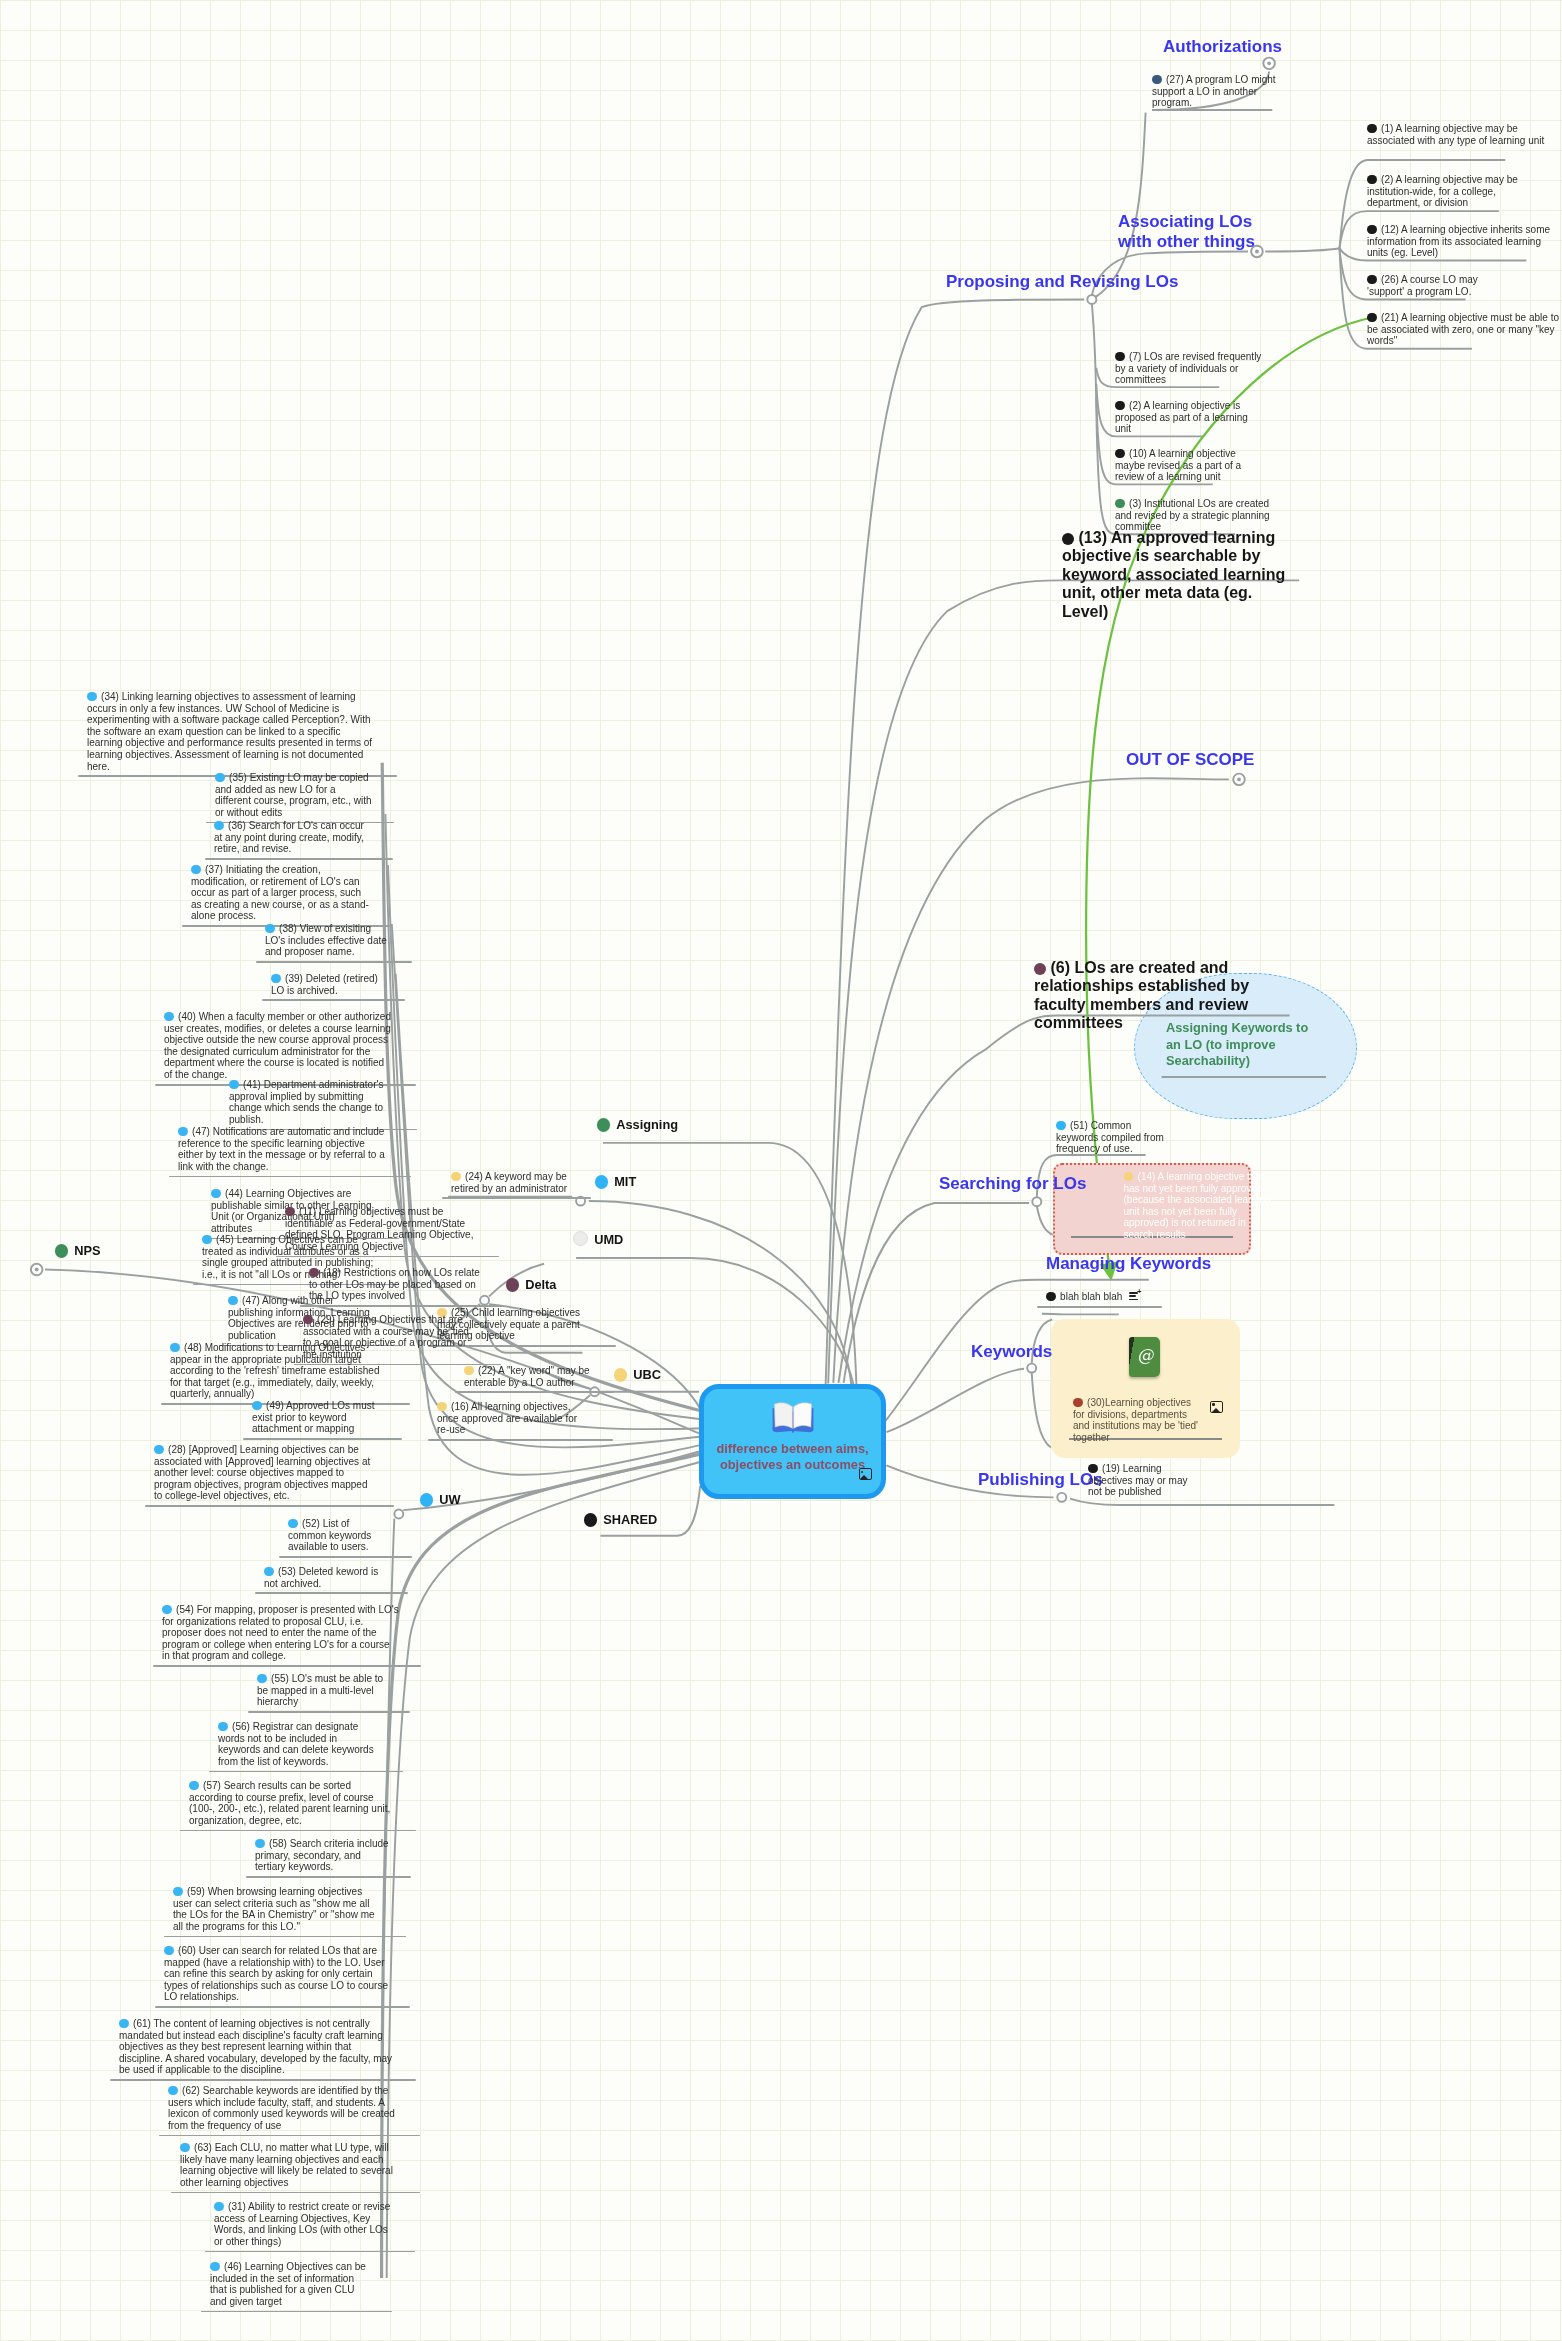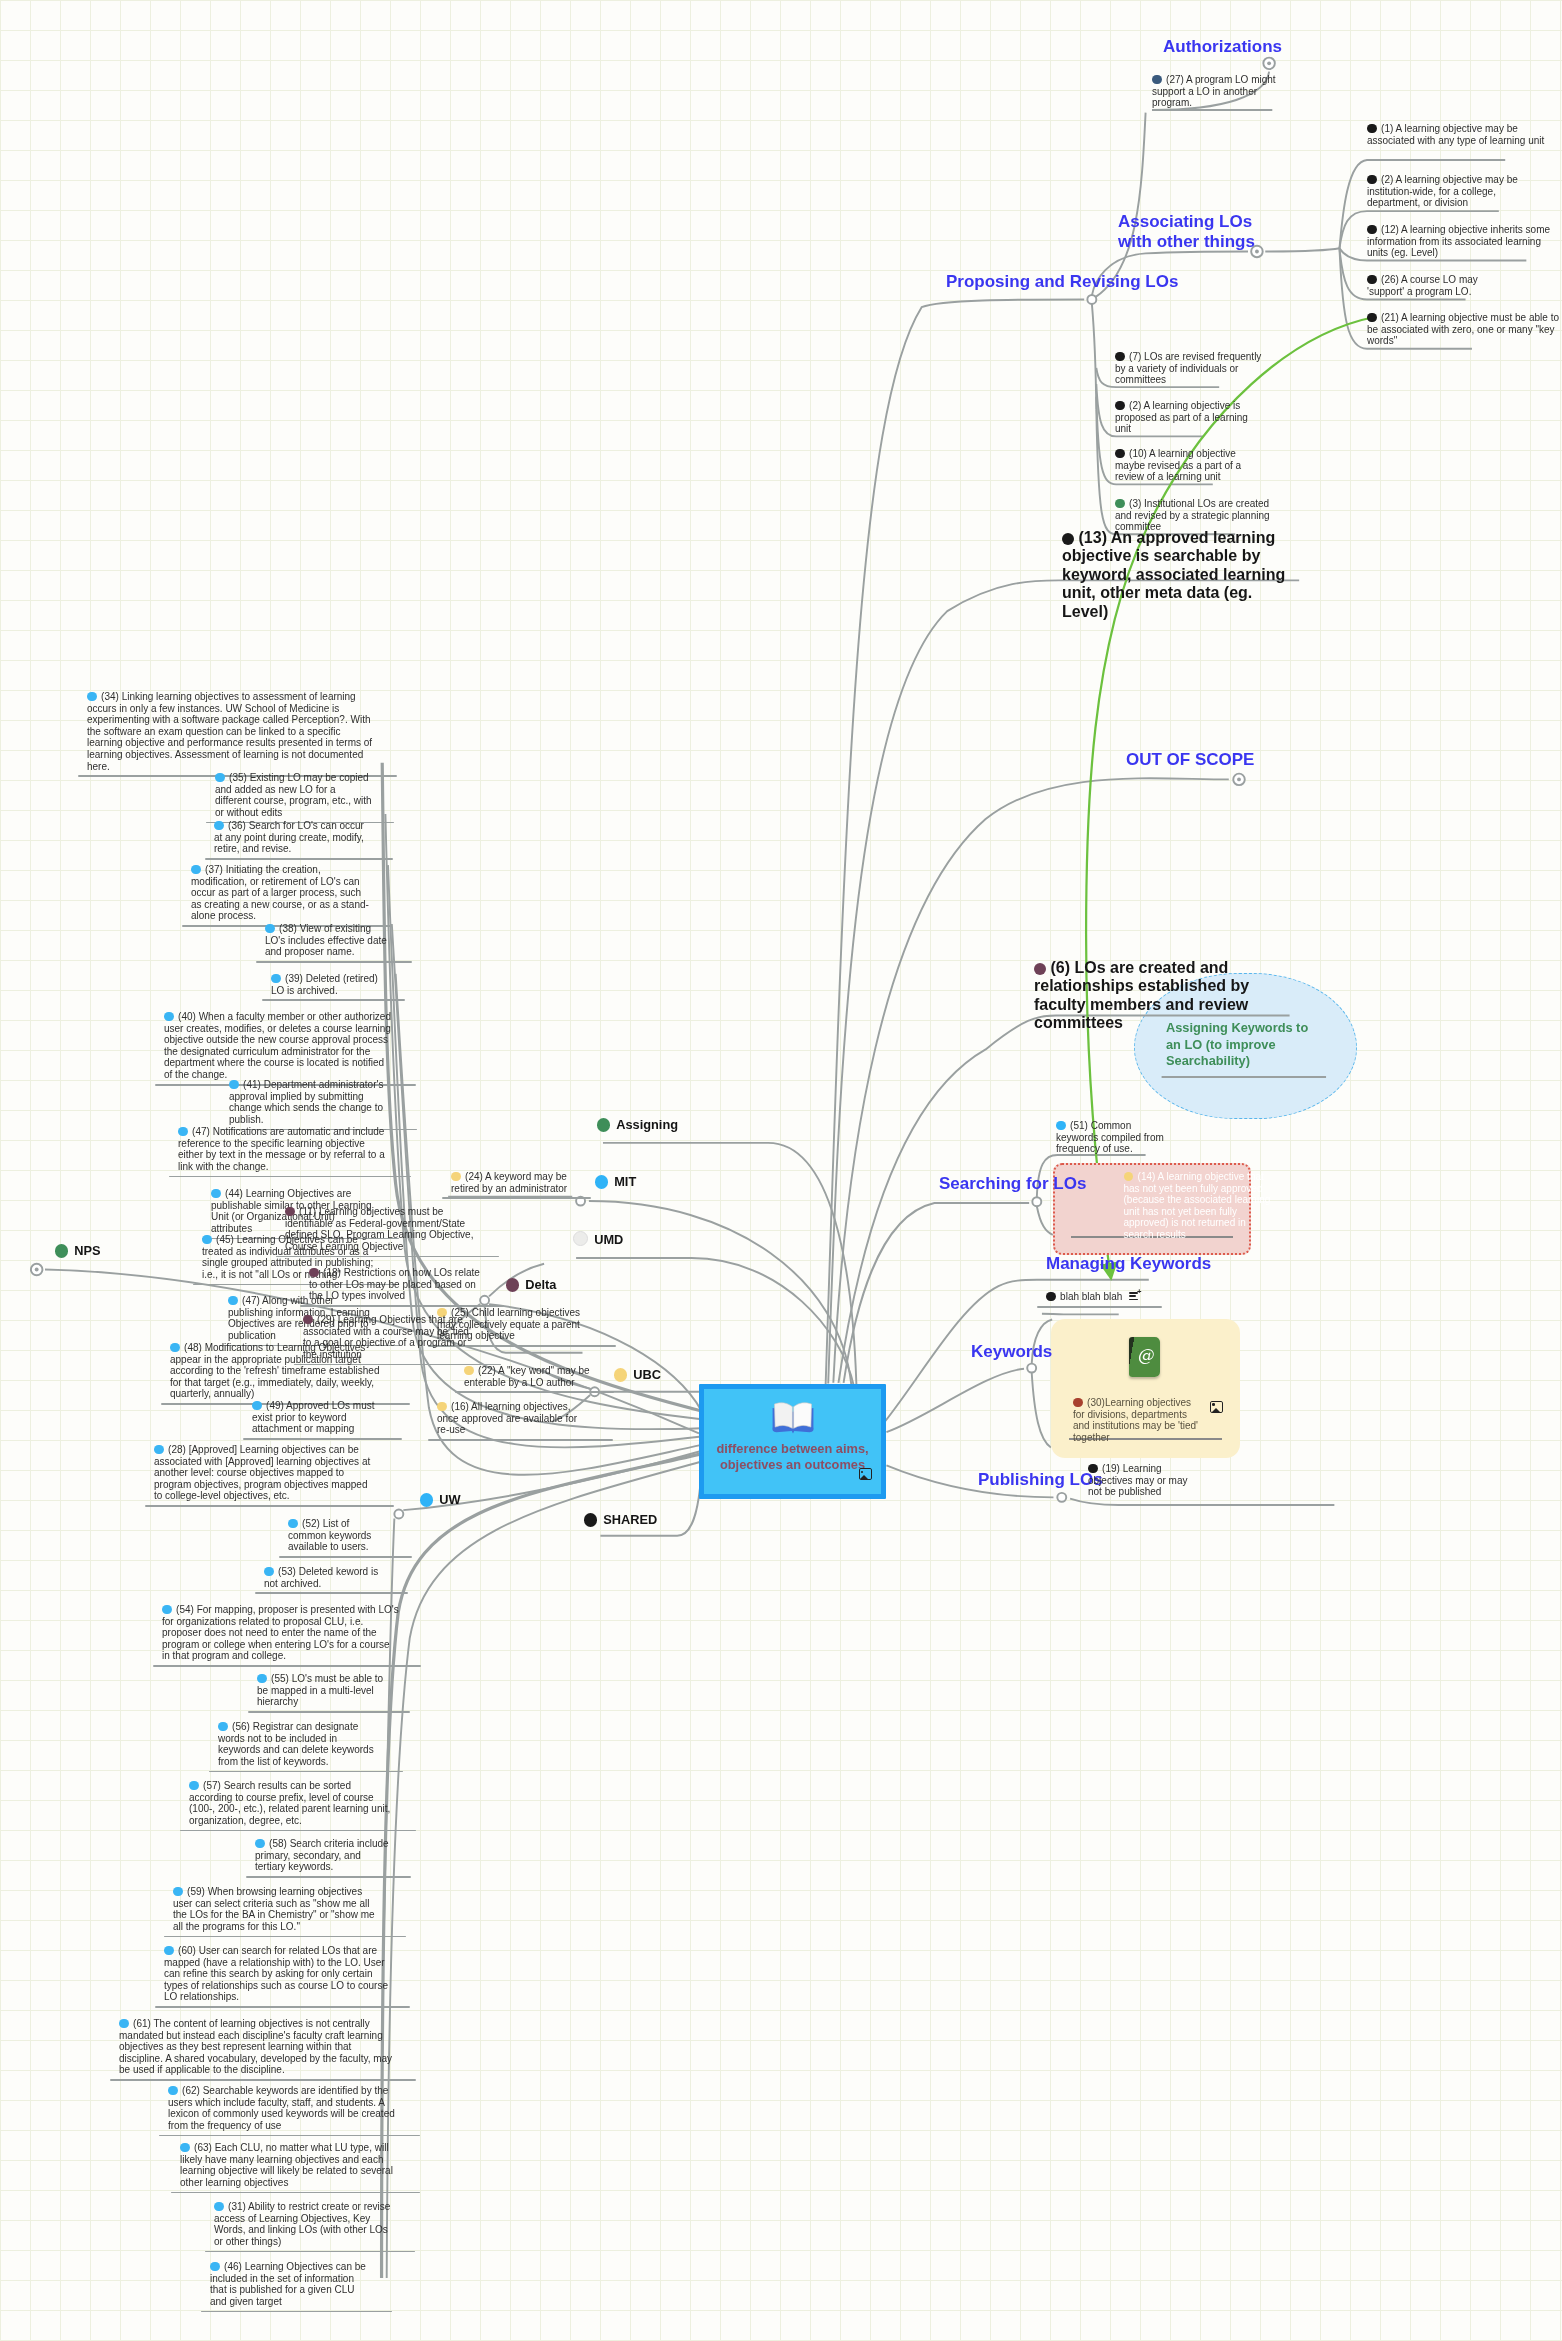--- a/index.html
+++ b/index.html
@@ -32,21 +32,21 @@
   .warnbox .note{position:absolute;left:20.5px;top:6px;width:152px;color:#ffffff;margin-left:48px;}
   .warnbox .hr{position:absolute;left:16px;right:16px;bottom:15.4px;height:1.9px;background:#8a8a8a;}
   .notebox{position:absolute;z-index:2;left:1051px;top:1319px;width:189px;height:139px;
     background:#fbf0cb;border-radius:14px;}
   .notebox .note{position:absolute;left:22px;top:78px;width:132px;color:#57503f;}
   .notebox .hr{position:absolute;left:18px;right:18px;bottom:18px;height:1.9px;background:#8a8a8a;}
   .abook{position:absolute;left:78px;top:18px;width:31px;height:40px;background:linear-gradient(100deg,#23321f 0 14%,#4e8c3f 14%);
     border-radius:3.2px 5.1px 5.1px 3.2px;box-shadow:0 1.9px 2.6px rgba(0,0,0,.25);}
   .abook span{position:absolute;left:9px;top:9px;color:#fff;font-size:16.6px;font-style:italic;font-family:"DejaVu Serif",serif;}
   .central{position:absolute;z-index:3;left:699px;top:1384px;width:187px;height:115px;box-sizing:border-box;
-    background:#41c3f7;border:5.1px solid #1d9af0;border-radius:1px;text-align:center;}
+    background:#41c3f7;border:5.1px solid #1d9af0;border-radius:20px;text-align:center;}
   .central .title{margin-top:5.1px;color:#8d4e63;font-weight:700;font-size:12.8px;line-height:1.25;}
   .imgicon{display:inline-block;width:11.5px;height:9.6px;border:1.3px solid #222;border-radius:1.9px;position:relative;vertical-align:middle;}
   .imgicon::before{content:"";position:absolute;left:1.3px;top:1.3px;width:2.6px;height:2.6px;border-radius:50%;background:#222;}
   .imgicon::after{content:"";position:absolute;left:0.6px;bottom:0;border-left:4.5px solid transparent;border-right:4.5px solid transparent;border-bottom:4.5px solid #222;}
   .central .imgicon{position:absolute;right:9px;bottom:14px;}
   .notebox .imgicon{position:absolute;right:16.6px;top:82px;}
   .addicon{display:inline-block;position:relative;width:11.5px;height:9px;margin-left:6.4px;vertical-align:-0.6px;}
   .addicon i{position:absolute;left:0;height:1.6px;background:#222;border-radius:1.3px;}
   .addicon i:nth-child(1){top:0.6px;width:9px;} .addicon i:nth-child(2){top:3.8px;width:7px;} .addicon i:nth-child(3){top:7px;width:9px;}
   .addicon b{position:absolute;right:-1.3px;top:-3.2px;font-size:7.7px;color:#222;font-weight:700;}

